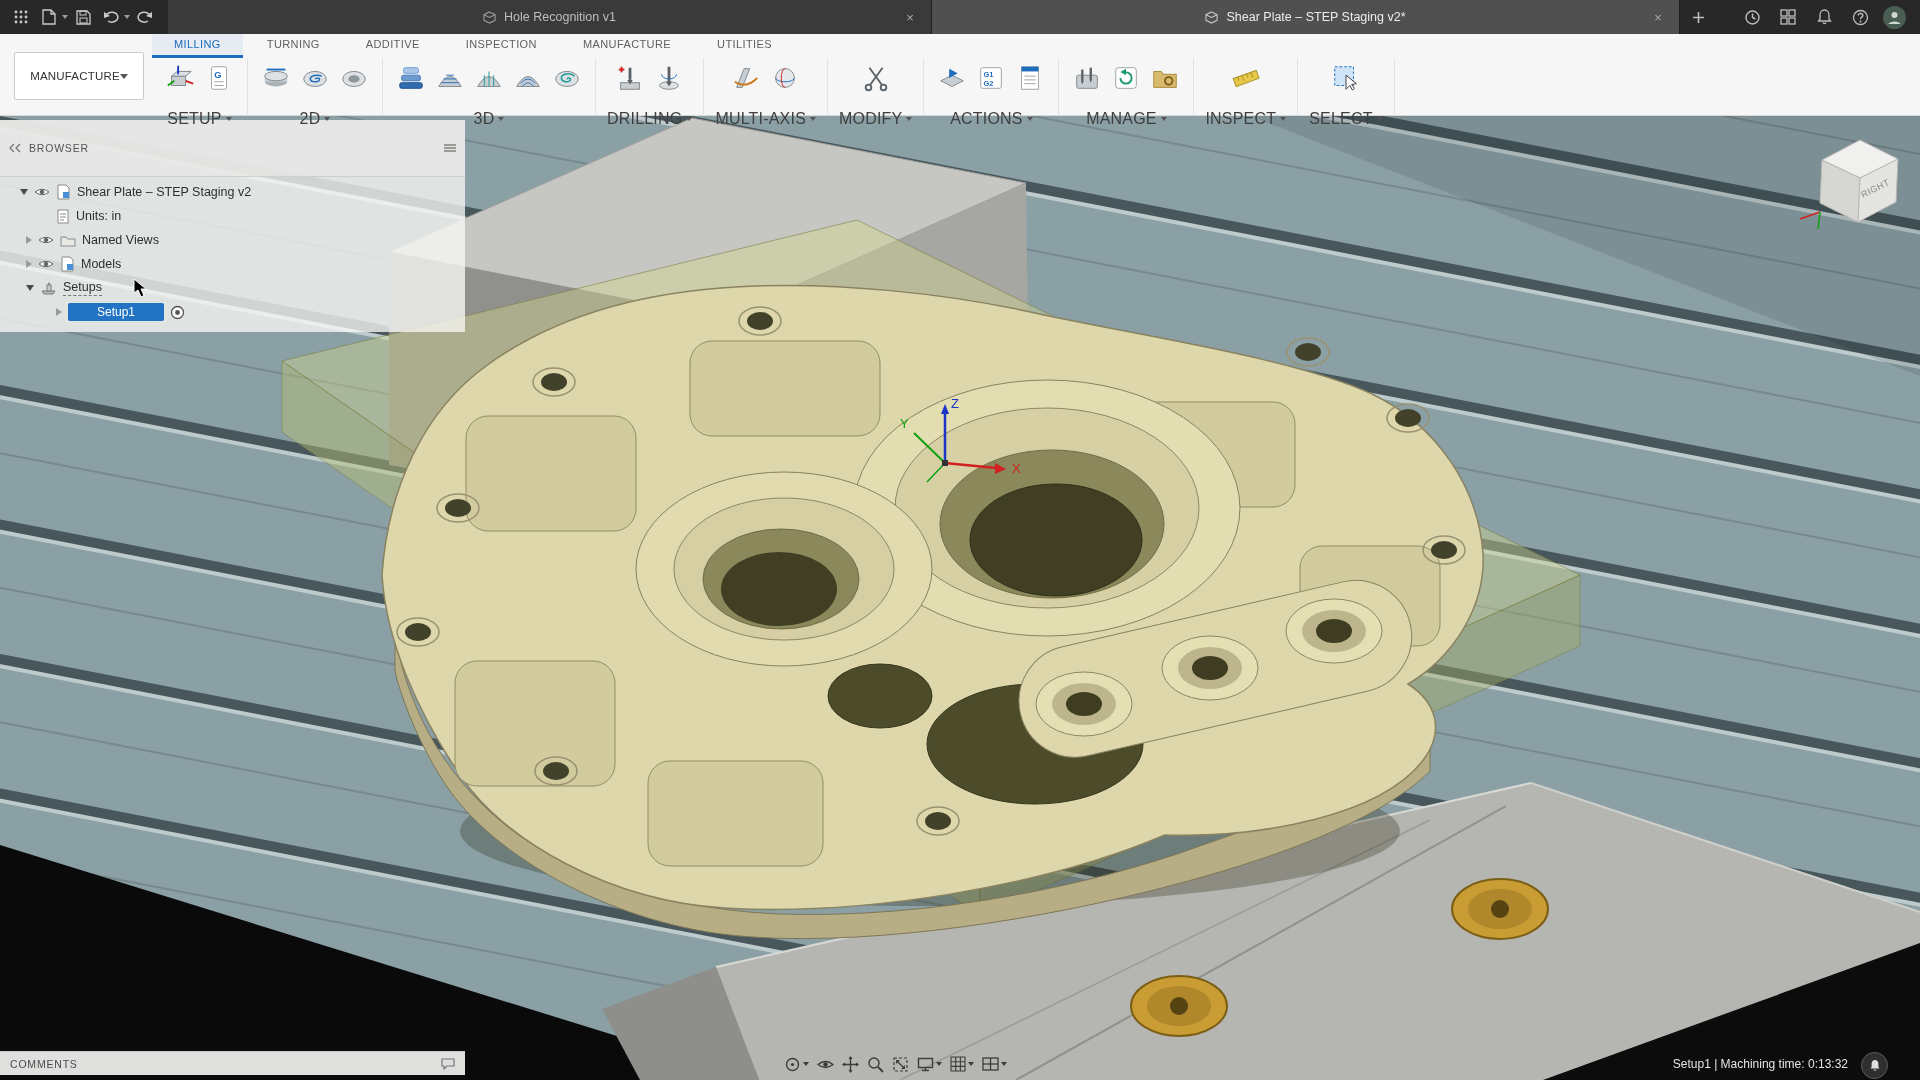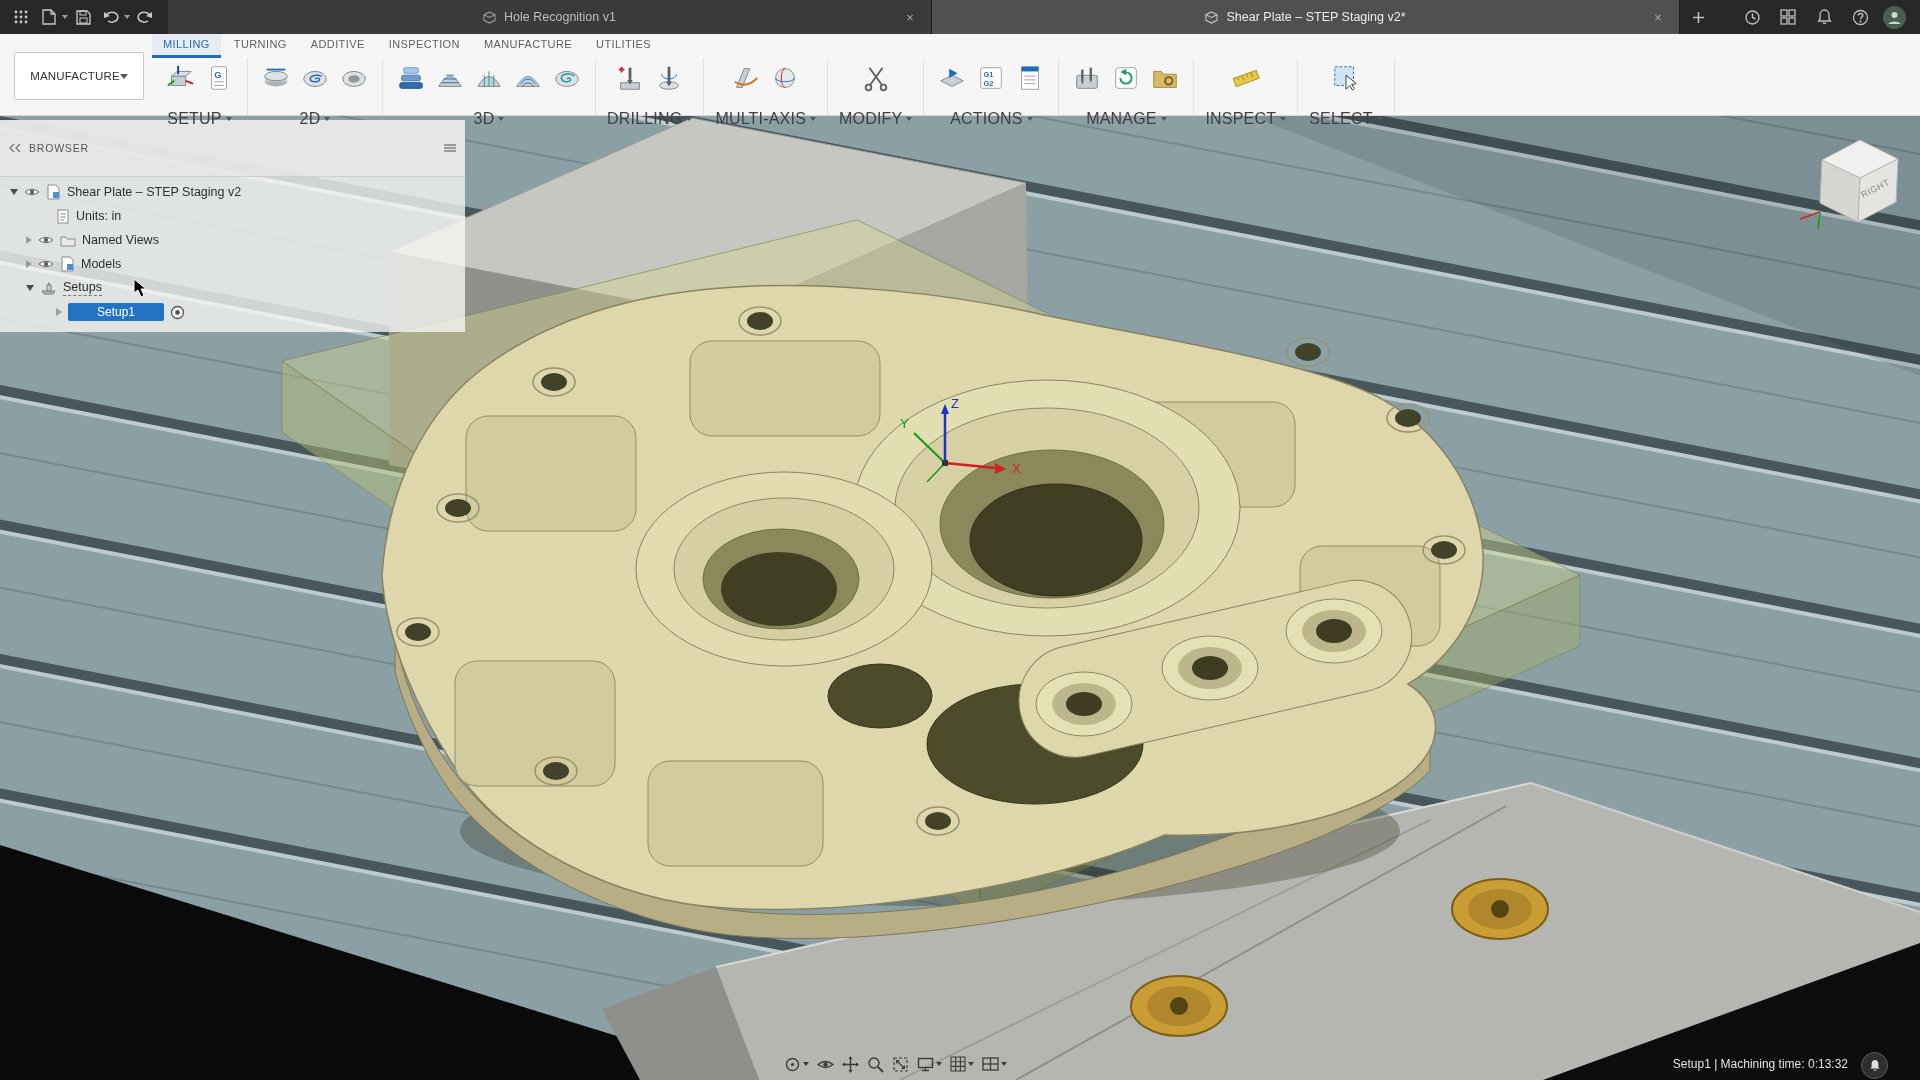--- a/index.html
+++ b/index.html
@@ -26,21 +26,21 @@
 
   
   .ribbon{position:absolute;top:34px;left:0;width:1920px;height:82px;background:#f6f6f6;
     border-bottom:1px solid #d8d8d8;z-index:55;box-sizing:border-box;}
   .ws-btn{position:absolute;left:14px;top:18px;height:46px;width:128px;background:#fff;border:1px solid #c9c9c9;
     border-radius:2px;display:flex;align-items:center;justify-content:center;font-size:11.5px;
     color:#333;letter-spacing:.2px;cursor:default;}
   .ws-caret{width:0;height:0;border-left:4px solid transparent;border-right:4px solid transparent;border-top:5px solid #555;}
   .ribbon-main{margin-left:152px;height:82px;display:flex;flex-direction:column;}
   .ribbon-tabs{height:24px;display:flex;align-items:flex-end;gap:2px;}
-  .rtab{padding:0 11px;font-size:11px;line-height:22px;color:#5f5f5f;letter-spacing:.4px;cursor:default;
+  .rtab{padding:0 22px;font-size:11px;line-height:22px;color:#5f5f5f;letter-spacing:.4px;cursor:default;
     border-bottom:3px solid transparent;box-sizing:border-box;}
   .rtab.active{color:#1d6cbe;border-bottom-color:#1d6cbe;background:rgba(29,108,190,0.07);}
   .ribbon-toolbar{height:58px;display:flex;align-items:stretch;}
   .tgroup{display:flex;flex-direction:column;align-items:center;justify-content:flex-start;
     padding:3px 11px 2px;border-right:1px solid #e2e2e2;}
   .ticons{display:flex;align-items:center;gap:5px;height:37px;}
   .tbtn{width:34px;height:34px;display:flex;align-items:center;justify-content:center;border-radius:3px;cursor:default;}
   .tbtn svg{width:30px;height:30px;display:block;}
   .tlabel{margin-top:15px;font-size:16px;color:#3f3f3f;display:flex;align-items:center;gap:4px;letter-spacing:.2px;}
   .tl-caret{width:0;height:0;border-left:3.5px solid transparent;border-right:3.5px solid transparent;border-top:4px solid #555;}
@@ -623,21 +623,21 @@
             <g fill="#9a9a96">
               <rect x="1" y="1" width="12" height="2"></rect>
               <rect x="1" y="4" width="12" height="2"></rect>
               <rect x="1" y="7" width="12" height="2"></rect>
             </g>
           </svg>
       </span>
     </div>
     <div class="br-body">
 
-      <div class="trow" style="padding-left:10px;">
+      <div class="trow" style="margin-left:20px;">
         <span class="tw-open"></span>
         <svg width="16" height="12" viewBox="0 0 16 12">
             <path d="M1 6 Q8 0.5 15 6 Q8 11.5 1 6 Z" fill="#fff" stroke="#666"></path>
             <circle cx="8" cy="6" r="2.3" fill="#666"></circle>
           </svg>
         <svg width="15" height="16" viewBox="0 0 15 16">
             <path d="M2 1 H10 L13 4 V15 H2 Z" fill="#fff" stroke="#8a8a8a"></path>
             <rect x="7" y="8" width="6" height="6" fill="#4a90d9"></rect>
           </svg>
         <span>Shear Plate – STEP Staging v2</span>
@@ -697,20 +697,28 @@
           </svg>
       </div>
 
     </div>
   </div>
 
   <svg class="cursor" width="18" height="20" viewBox="0 0 18 20">
     <polygon points="1,1 1,15 5,12 8,19 11,17.5 8,11 13,11" fill="#000" stroke="#fff" stroke-width="1"></polygon>
   </svg>
 
+  <div class="comments">
+    <span class="comments-label">COMMENTS</span>
+    <span class="comments-right">
+      <svg width="14" height="12" viewBox="0 0 14 12">
+          <path d="M1 1 H13 V8 H6 L3 11 V8 H1 Z" fill="none" stroke="#777" stroke-width="1.2"></path>
+        </svg>
+    </span>
+  </div>
 
   <div class="navbar">
     <div class="nav-btn">
       <svg width="17" height="17" viewBox="0 0 17 17">
           <circle cx="8.5" cy="8.5" r="6" fill="none" stroke="#3c3c3c" stroke-width="1.4"></circle>
           <circle cx="8.5" cy="8.5" r="1.6" fill="#3c3c3c"></circle>
         </svg>
       <span class="nv-caret"></span>
     </div>
     <div class="nav-btn">

